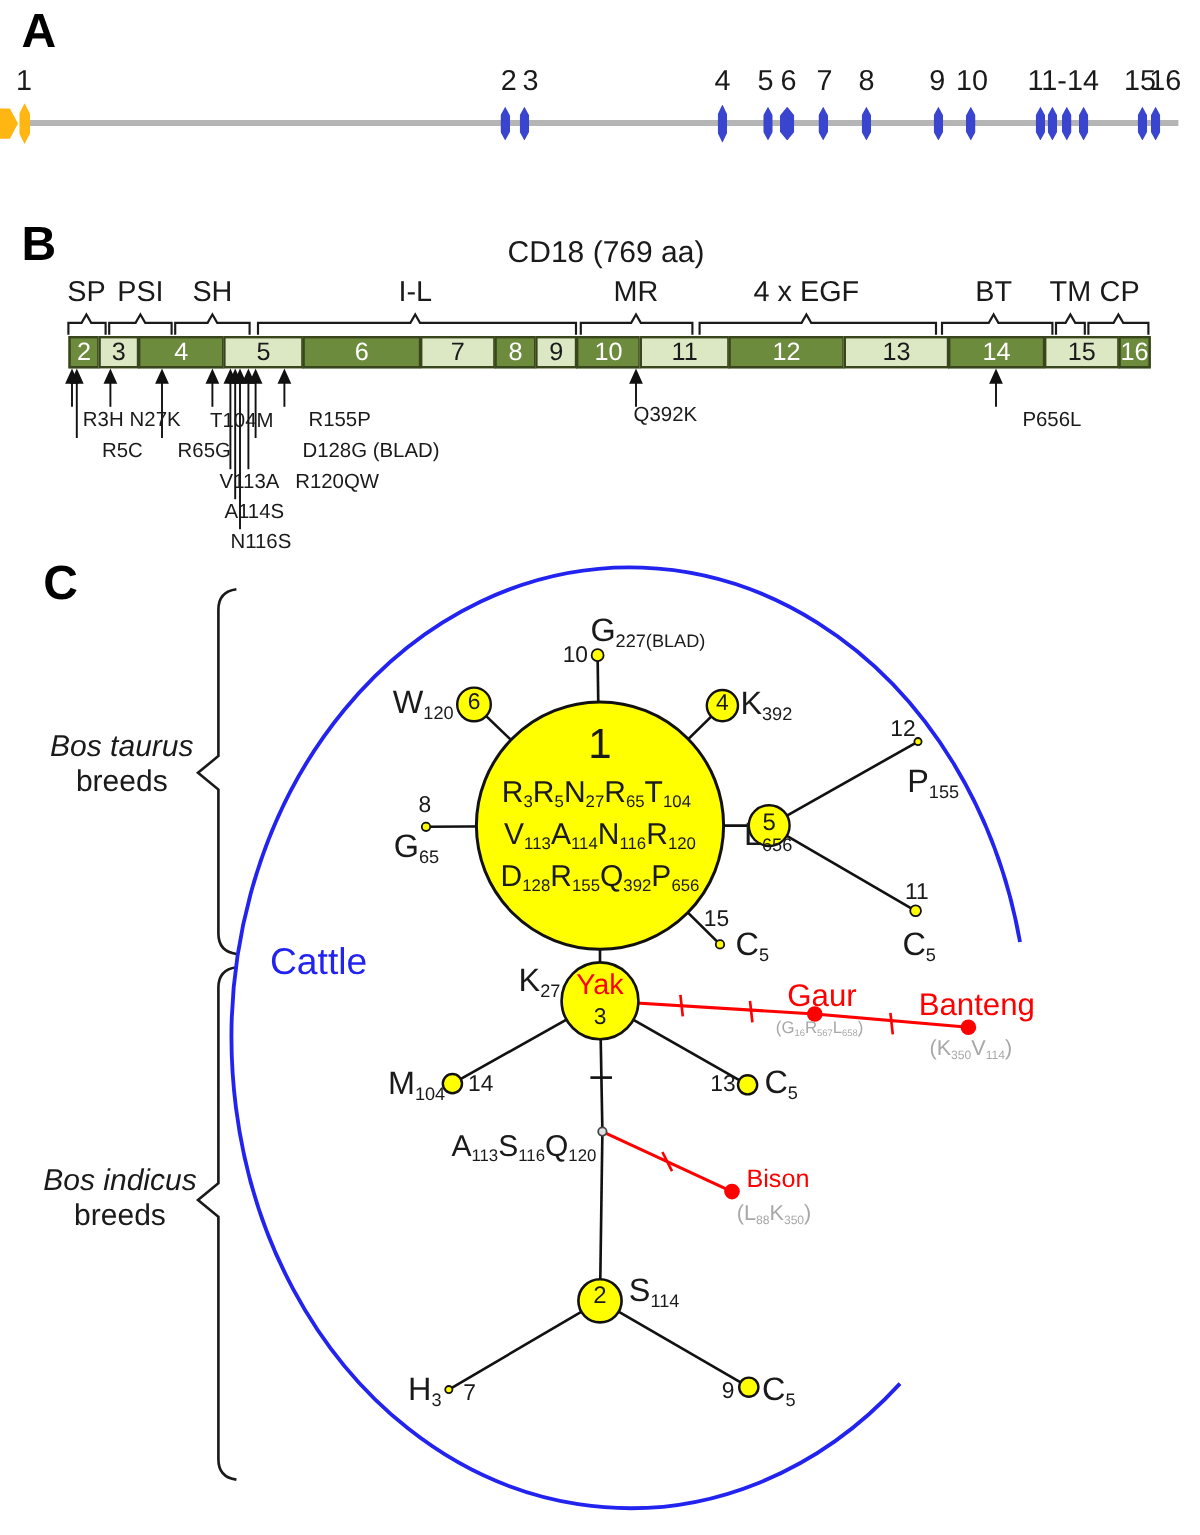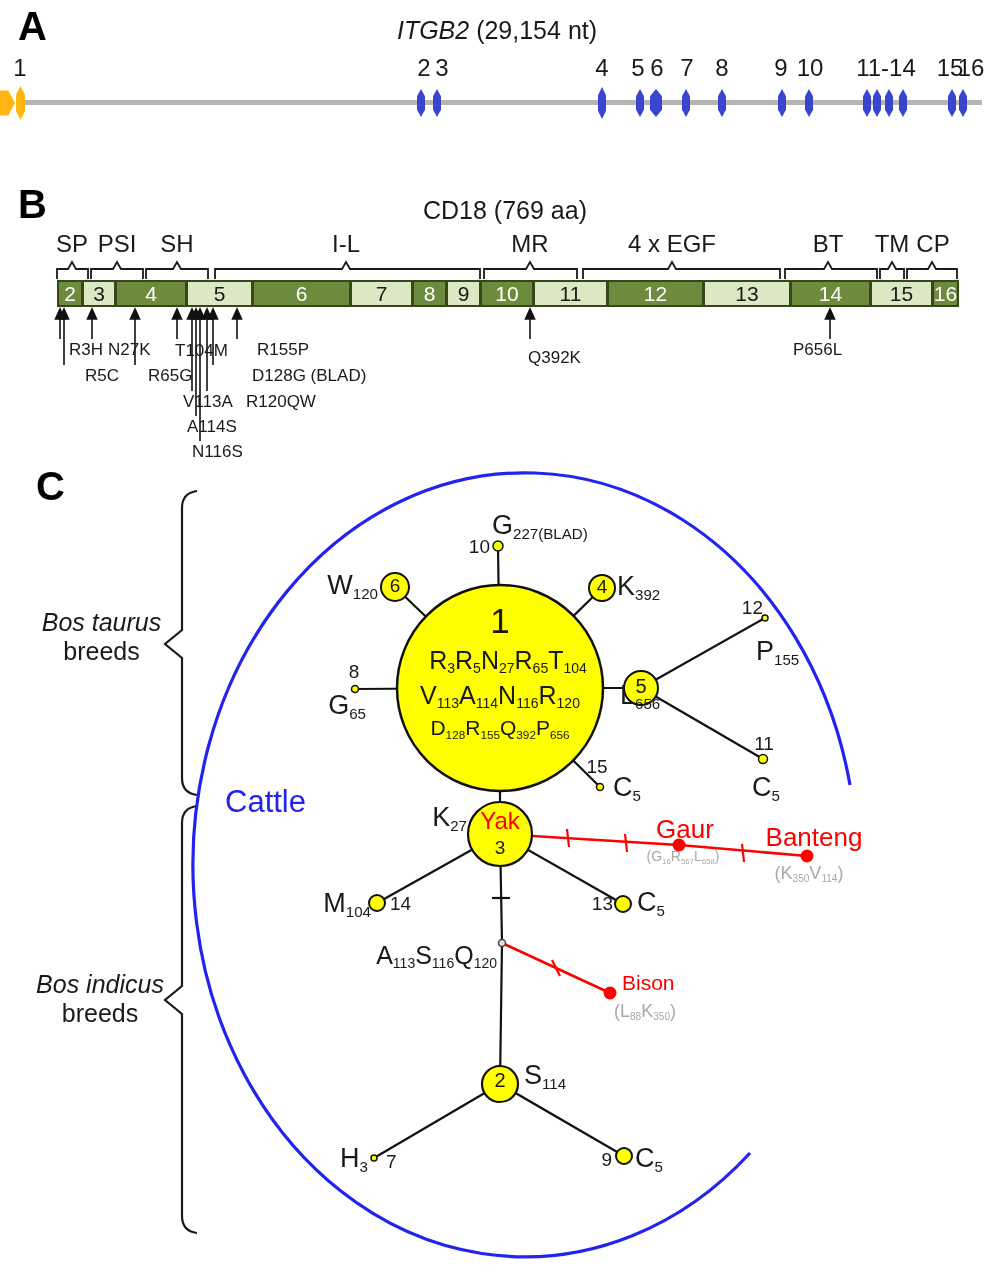--- a/index.html
+++ b/index.html
@@ -138,23 +138,20 @@
       <circle cx="500" cy="1084" r="18" stroke-width="2.2"></circle>
       <circle cx="374" cy="1158" r="3" stroke-width="1.5"></circle>
       <circle cx="624" cy="1156" r="8" stroke-width="2"></circle>
       <circle cx="679" cy="845" r="6.5" fill="#ff0000" stroke="none"></circle>
       <circle cx="807" cy="856" r="6.5" fill="#ff0000" stroke="none"></circle>
       <circle cx="610" cy="993" r="6.5" fill="#ff0000" stroke="none"></circle>
     </g>
   </svg>
 
   <div class="abs txt panel-letter" style="left:18px;top:4px">A</div>
-  <div class="abs txt a-title cx" style="left:497px;top:16px">
-    <span class="it">ITGB2</span><span> (29,154 nt)</span>
-  </div>
 
   <div class="abs txt a-exlab cx" style="left:20px;top:54px">1</div>
   <div class="abs txt a-exlab cx" style="left:424px;top:54px">2</div>
   <div class="abs txt a-exlab cx" style="left:442px;top:54px">3</div>
   <div class="abs txt a-exlab cx" style="left:602px;top:54px">4</div>
   <div class="abs txt a-exlab cx" style="left:638px;top:54px">5</div>
   <div class="abs txt a-exlab cx" style="left:657px;top:54px">6</div>
   <div class="abs txt a-exlab cx" style="left:687px;top:54px">7</div>
   <div class="abs txt a-exlab cx" style="left:722px;top:54px">8</div>
   <div class="abs txt a-exlab cx" style="left:781px;top:54px">9</div>
@@ -238,42 +235,42 @@
       <span>15</span>
     </div>
   <div class="dom-box dark" style="left:932px;width:27px">
       <span>16</span>
     </div>
 
   <div class="abs txt mut" style="left:33px;top:340px">R3H</div>
   <div class="abs txt mut" style="left:72px;top:340px">N27K</div>
   <div class="abs txt mut" style="left:139px;top:341px">T104M</div>
   <div class="abs txt mut" style="left:221px;top:340px">R155P</div>
-  <div class="abs txt mut" style="left:492px;top:348px">Q392K</div>
-  <div class="abs txt mut" style="left:757px;top:340px">P656L</div>
+  <div class="abs txt mut" style="left:492px;top:336px">Q392K</div>
+  <div class="abs txt mut" style="left:816px;top:340px">P656L</div>
   <div class="abs txt mut" style="left:49px;top:366px">R5C</div>
   <div class="abs txt mut" style="left:112px;top:366px">R65G</div>
   <div class="abs txt mut" style="left:216px;top:366px">D128G (BLAD)</div>
   <div class="abs txt mut" style="left:147px;top:392px">V113A</div>
   <div class="abs txt mut" style="left:210px;top:392px">R120QW</div>
   <div class="abs txt mut" style="left:151px;top:417px">A114S</div>
   <div class="abs txt mut" style="left:156px;top:442px">N116S</div>
 
   <div class="abs txt panel-letter" style="left:36px;top:464px">C</div>
 
   <div class="abs txt it ct" style="left:24px;top:608px;width:155px;font-size:25px">Bos taurus</div>
   <div class="abs txt ct" style="left:24px;top:637px;width:155px;font-size:25px">breeds</div>
   <div class="abs txt it ct" style="left:20px;top:970px;width:160px;font-size:25px">Bos indicus</div>
   <div class="abs txt ct" style="left:20px;top:999px;width:160px;font-size:25px">breeds</div>
   <div class="abs txt blue" style="left:225px;top:784px;font-size:31px">Cattle</div>
 
   <div class="abs txt cx" style="left:500px;top:601px;font-size:35px">1</div>
-  <div class="abs txt cx" style="left:508px;top:646px;font-size:25px">R<sub>3</sub>R<sub>5</sub>N<sub>27</sub>R<sub>65</sub>T<sub>104</sub></div>
+  <div class="abs txt cx" style="left:497px;top:646px;font-size:25px">R<sub>3</sub>R<sub>5</sub>N<sub>27</sub>R<sub>65</sub>T<sub>104</sub></div>
   <div class="abs txt cx" style="left:500px;top:681px;font-size:25px">V<sub>113</sub>A<sub>114</sub>N<sub>116</sub>R<sub>120</sub></div>
-  <div class="abs txt cx" style="left:500px;top:716px;font-size:21px">D<sub>128</sub>R<sub>155</sub>Q<sub>392</sub>P<sub>656</sub></div>
+  <div class="abs txt cx" style="left:500px;top:716px;font-size:25px">D<sub>128</sub>R<sub>155</sub>Q<sub>392</sub>P<sub>656</sub></div>
 
   <div class="abs txt nn rt" style="left:450px;top:536px;width:40px">10</div>
   <div class="abs txt lbl" style="left:492px;top:510px">G<sub>227(BLAD)</sub></div>
   <div class="abs txt nn cx" style="left:395px;top:575px">6</div>
   <div class="abs txt lbl rt" style="left:295px;top:570px;width:83px">W<sub>120</sub></div>
   <div class="abs txt nn cx" style="left:602px;top:576px">4</div>
   <div class="abs txt lbl" style="left:617px;top:571px">K<sub>392</sub></div>
   <div class="abs txt nn cx" style="left:354px;top:661px">8</div>
   <div class="abs txt lbl rt" style="left:295px;top:690px;width:71px">G<sub>65</sub></div>
   <div class="abs txt cx" style="left:641px;top:675px;font-size:20px">5</div>

